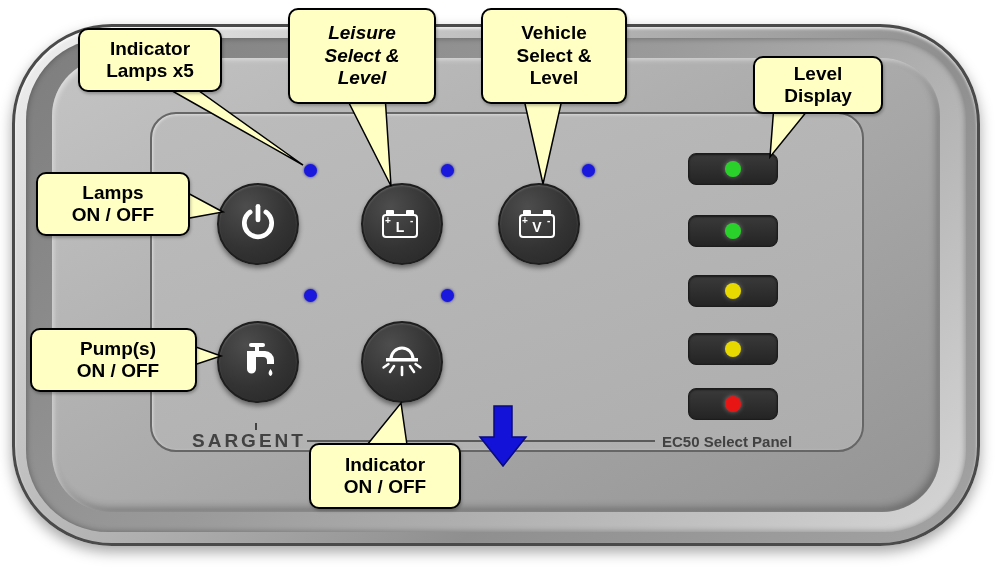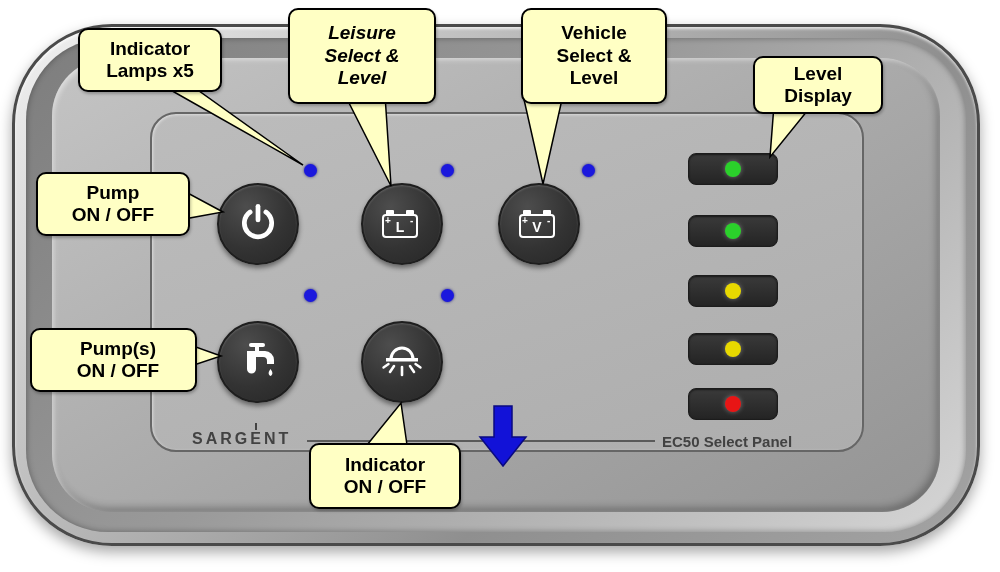--- a/index.html
+++ b/index.html
@@ -79,41 +79,41 @@
   }
   .pill-1{top:129px;} .pill-2{top:191px;} .pill-3{top:251px;} .pill-4{top:309px;} .pill-5{top:364px;}
   .pill .lamp{
     position:absolute;left:36px;top:7px;width:16px;height:16px;border-radius:50%;
     box-shadow:0 0 5px rgba(255,255,255,.35);
   }
 
   
   .brand{
     position:absolute;left:180px;top:406px;
-    font-size:16px;font-weight:bold;letter-spacing:3px;color:#424242;
+    font-size:19px;font-weight:bold;letter-spacing:3px;color:#424242;
   }
   .brand-tick{position:absolute;left:243px;top:399px;width:2px;height:7px;background:#424242;}
   .divider{position:absolute;left:295px;top:416px;width:348px;height:2px;background:#5a5a5a;}
   .model{
     position:absolute;left:650px;top:409px;
     font-size:15px;font-weight:bold;color:#424242;white-space:nowrap;
   }
 
   
   .overlay-svg{position:absolute;left:0;top:0;width:1000px;height:572px;z-index:5;pointer-events:none;}
   .callout{
     position:absolute;z-index:6;
     background:#ffffc4;border:2px solid #000;border-radius:10px;
     display:flex;align-items:center;justify-content:center;text-align:center;
     font-size:19px;font-weight:bold;color:#000;line-height:1.18;
     white-space:pre-line;box-shadow:1px 2px 3px rgba(0,0,0,.25);
   }
   .co-indicator{left:78px;top:28px;width:140px;height:60px;}
   .co-leisure  {left:288px;top:8px;width:144px;height:92px;font-style:italic;}
-  .co-vehicle  {left:481px;top:8px;width:142px;height:92px;margin-left:40px;}
+  .co-vehicle  {left:481px;top:8px;width:142px;height:92px;}
   .co-level    {left:753px;top:56px;width:126px;height:54px;}
   .co-power    {left:36px;top:172px;width:150px;height:60px;}
   .co-pump     {left:30px;top:328px;width:154px;height:60px;padding-left:9px;}
   .co-aux      {left:309px;top:443px;width:148px;height:62px;}
 </style>
 </head>
 <body>
 
 <div class="device">
   <div class="case-outer"></div>
@@ -219,18 +219,18 @@
 <div class="callout co-indicator">Indicator
 Lamps x5</div>
 <div class="callout co-leisure">Leisure
 Select &amp;
 Level</div>
 <div class="callout co-vehicle">Vehicle
 Select &amp;
 Level</div>
 <div class="callout co-level">Level
 Display</div>
-<div class="callout co-power">Pump
+<div class="callout co-power">Lamps
 ON / OFF</div>
 <div class="callout co-pump">Pump(s)
 ON / OFF</div>
 <div class="callout co-aux">Indicator
 ON / OFF</div>
 
 </body></html>

